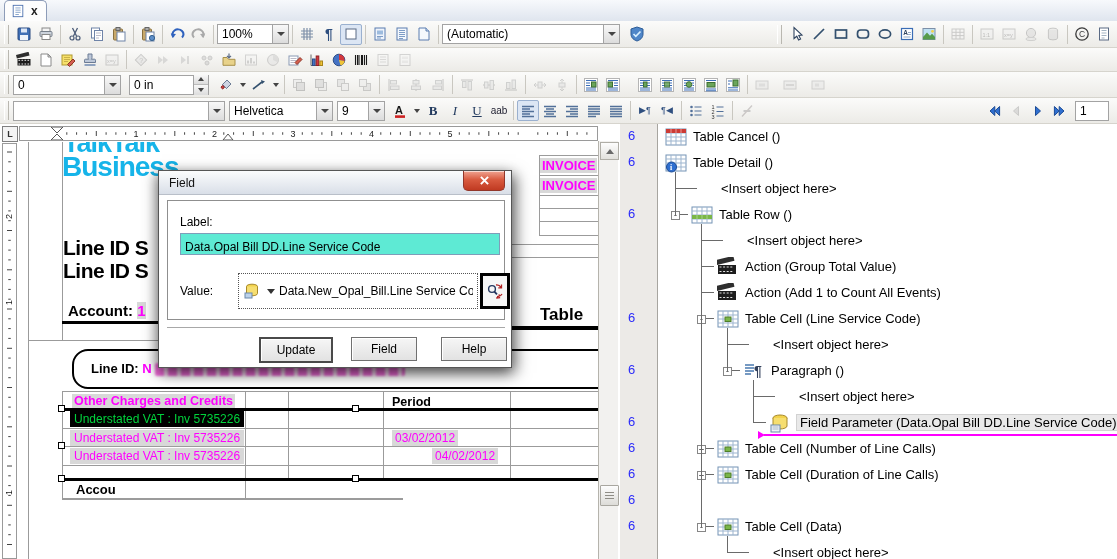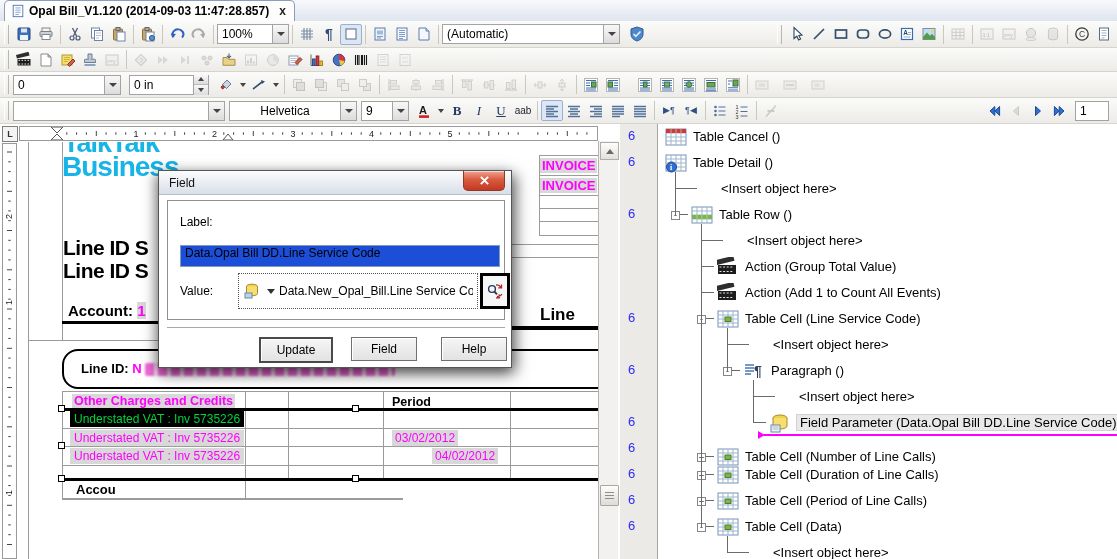--- a/index.html
+++ b/index.html
@@ -86,22 +86,22 @@
   #dlg{position:absolute;left:158px;top:170px;width:354px;height:198px;background:#fff;
        border:1px solid #565656;box-shadow:4px 5px 14px rgba(0,0,0,.55), -3px 4px 12px rgba(0,0,0,.35);z-index:60;box-sizing:border-box;}
   #dlgtitle{position:absolute;left:0;top:0;right:0;height:23px;background:linear-gradient(#fbfcfd,#d9dfe8);
             border-bottom:1px solid #b9bfc9;display:flex;align-items:center;padding-left:10px;font-size:12px;color:#111;}
   #dlgclose{position:absolute;right:6px;top:0;width:40px;height:19px;border:1px solid #92362a;border-top:none;
             border-radius:0 0 5px 5px;background:linear-gradient(#f0a492,#d95b40 45%,#c03a22);
             display:flex;align-items:center;justify-content:center;color:#fff;font-weight:bold;font-size:11px;
             text-shadow:0 1px 1px #7c241a;box-shadow:inset 0 1px 0 rgba(255,255,255,.6);}
   #dlgpanel{position:absolute;left:8px;top:29px;width:336px;height:118px;background:#fff;border:1px solid #8f8f8f;}
   .dcap{position:absolute;font-size:12px;color:#000;}
-  #dlabelinput{position:absolute;left:12px;top:44px;width:310px;height:20px;border:1px solid #7f9db9;background:#1d4ed8;
-               font-size:12px;display:flex;align-items:flex-start;padding:0 4px;white-space:nowrap;overflow:hidden;}
+  #dlabelinput{position:absolute;left:12px;top:32px;width:310px;height:20px;border:1px solid #7f9db9;background:#5eead4;
+               font-size:12px;display:flex;align-items:flex-end;padding:0 4px;white-space:nowrap;overflow:hidden;}
   #dvalbox{position:absolute;left:70px;top:72px;width:240px;height:36px;border:1px dotted #555;
            display:flex;align-items:center;padding:0 4px;box-sizing:border-box;}
   #dvaltext{font-size:12px;white-space:nowrap;overflow:hidden;}
   #dmagbtn{position:absolute;left:312px;top:72px;width:30px;height:36px;border:3px solid #000;background:#f6f6f6;
            display:flex;align-items:center;justify-content:center;box-sizing:border-box;}
   #dsep{position:absolute;left:8px;top:156px;width:338px;height:2px;border-top:1px solid #a8a8a8;border-bottom:1px solid #fff;}
   .dbtn{position:absolute;top:166px;height:22px;background:linear-gradient(#f6f6f6,#e2e2e2);
         border:1px solid #707070;box-shadow:inset 1px 1px 0 #fff;font-size:12px;display:flex;align-items:center;justify-content:center;}
   #btnUpdate{left:100px;width:70px;border:2px solid #4a4a4a;}
   #btnCancel{left:192px;width:64px;}
@@ -118,21 +118,20 @@
 <body>
 
 <div id="app">
 
   <div id="tabbar">
     <div class="tab active">
       <span class="tabicon"><svg width="14" height="14" viewBox="0 0 16 16">
             <rect x="2.5" y="1.5" width="11" height="13" fill="#fff" stroke="#4a6fae"></rect>
             <path d="M5 4.5h6M5 7h6M5 9.5h6M5 12h4" stroke="#7d9cc6" stroke-width="1"></path>
           </svg></span>
-      <span class="tlabel">Opal Bill_V1.120 (2014-09-03 11:47:28.857)</span>
       <span class="tclose">x</span>
     </div>
   </div>
 
   <div class="tb" id="tb1">
       <div class="grip"></div>
       <div class="tbtn">
         <span>
           <svg width="16" height="16" viewBox="0 0 16 16">
             <rect x="2" y="2" width="12" height="12" rx="1" fill="#3f6fb5" stroke="#2a4a80"></rect>
@@ -788,21 +787,21 @@
     </div>
   <div class="tb" id="tb4">
       <div class="grip"></div>
       <div class="combo" style="width: 212px;">
         <span class="val"></span>
         <div class="dd">
           <i></i>
         </div>
       </div>
       <div style="width: 4px; flex: 0 0 auto;"></div>
-      <div class="combo" style="width: 128px; text-align: center;">
+      <div class="combo" style="width: 104px;">
         <span class="val">Helvetica</span>
         <div class="dd">
           <i></i>
         </div>
       </div>
       <div style="width: 4px; flex: 0 0 auto;"></div>
       <div class="combo" style="width: 48px;">
         <span class="val">9</span>
         <div class="dd">
           <i></i>
@@ -1078,24 +1077,24 @@
         <div class="abs" style="left:63px;top:112px;font-weight:bold;font-size:21px;line-height:23px;letter-spacing:-.5px;color:#000">
           <div>Line ID S</div>
           <div>Line ID S</div>
         </div>
 
         <div class="abs" style="left:68px;top:178px;font-weight:bold;font-size:15px">
           <span>Account:</span>
           <span class="mag hl">1</span>
         </div>
         <div class="abs thick" style="left:62px;top:197px;width:96px;height:3px"></div>
-        <div class="abs" style="left:540px;top:181px;font-weight:bold;font-size:17px">Line</div>
+        <div class="abs" style="left:540px;top:181px;font-weight:bold;font-size:17px">Table</div>
         <div class="abs thick" style="left:500px;top:202px;width:98px;height:4px"></div>
 
-        <div class="abs" style="left:62px;top:225px;width:560px;height:40px;border:2px solid #000;border-radius:16px;box-sizing:border-box">
+        <div class="abs" style="left:72px;top:225px;width:560px;height:40px;border:2px solid #000;border-radius:16px;box-sizing:border-box">
           <span style="position:absolute;left:17px;top:10px;font-weight:bold;font-size:13px">
             <span>Line ID:</span>
             <span class="mag">N</span>
             <span class="blurbar" style="width:250px"></span>
           </span>
         </div>
 
         <div id="chargesTable">
             <div class="abs docline" style="left:62px;top:268px;width:1px;height:108px"></div>
             <div class="abs docline" style="left:245px;top:268px;width:1px;height:88px"></div>
@@ -1236,49 +1235,39 @@
         <div class="trow" style="top: 286px;">
           <div class="guide" style="left: 94px; top: 12px; width: 13px; height: 1px;"></div>
           <span class="ticon" style="left: 110px;"><svg width="22" height="20" viewBox="0 0 22 20">
               <ellipse cx="11" cy="5" rx="7" ry="3" fill="#f2d24b" stroke="#a8892a"></ellipse>
               <path d="M4 5 v8 a7 3 0 0 0 14 0 v-8" fill="#f6de70" stroke="#a8892a"></path>
               <rect x="2" y="12" width="9" height="7" fill="#eef3fa" stroke="#6a88aa"></rect>
               <path d="M3.5 14h6M3.5 16h6" stroke="#9ab" stroke-width=".8"></path>
             </svg></span>
           <span class="tlab sel" style="left: 138px;">Field Parameter (Data.Opal Bill DD.Line Service Code)</span>
         </div>
-        <div class="trow" style="top: 320px;">
+        <div class="trow" style="top: 312px;">
           <div class="guide" style="left: 42px; top: 12px; width: 13px; height: 1px;"></div>
           <div class="texp" style="left: 38px;">+</div>
           <span class="ticon" style="left: 58px;"><svg width="22" height="20" viewBox="0 0 22 20">
               <rect x="1" y="2" width="20" height="16" fill="#fff" stroke="#7593b5"></rect>
               <path d="M1 6h20M1 10h20M1 14h20M6 2v16M11 2v16M16 2v16" stroke="#9db5cf" stroke-width="1"></path>
               <rect x="8" y="8" width="6" height="4.5" fill="#7ab648" stroke="#4e7e2a"></rect>
             </svg></span>
           <span class="tlab" style="left: 86px;">Table Cell (Number of Line Calls)</span>
         </div>
         <div class="trow" style="top: 338px;">
           <div class="guide" style="left: 42px; top: 12px; width: 13px; height: 1px;"></div>
           <div class="texp" style="left: 38px;">+</div>
           <span class="ticon" style="left: 58px;"><svg width="22" height="20" viewBox="0 0 22 20">
               <rect x="1" y="2" width="20" height="16" fill="#fff" stroke="#7593b5"></rect>
               <path d="M1 6h20M1 10h20M1 14h20M6 2v16M11 2v16M16 2v16" stroke="#9db5cf" stroke-width="1"></path>
               <rect x="8" y="8" width="6" height="4.5" fill="#7ab648" stroke="#4e7e2a"></rect>
             </svg></span>
           <span class="tlab" style="left: 86px;">Table Cell (Duration of Line Calls)</span>
-        </div>
-        <div class="trow" style="top: 364px;">
-          <div class="guide" style="left: 42px; top: 12px; width: 13px; height: 1px;"></div>
-          <div class="texp" style="left: 38px;">+</div>
-          <span class="ticon" style="left: 58px;"><svg width="22" height="20" viewBox="0 0 22 20">
-              <rect x="1" y="2" width="20" height="16" fill="#fff" stroke="#7593b5"></rect>
-              <path d="M1 6h20M1 10h20M1 14h20M6 2v16M11 2v16M16 2v16" stroke="#9db5cf" stroke-width="1"></path>
-              <rect x="8" y="8" width="6" height="4.5" fill="#7ab648" stroke="#4e7e2a"></rect>
-            </svg></span>
-          <span class="tlab" style="left: 86px;">Table Cell (Period of Line Calls)</span>
         </div>
         <div class="trow" style="top: 390px;">
           <div class="guide" style="left: 42px; top: 12px; width: 13px; height: 1px;"></div>
           <div class="texp" style="left: 38px;">-</div>
           <span class="ticon" style="left: 58px;"><svg width="22" height="20" viewBox="0 0 22 20">
               <rect x="1" y="2" width="20" height="16" fill="#fff" stroke="#7593b5"></rect>
               <path d="M1 6h20M1 10h20M1 14h20M6 2v16M11 2v16M16 2v16" stroke="#9db5cf" stroke-width="1"></path>
               <rect x="8" y="8" width="6" height="4.5" fill="#7ab648" stroke="#4e7e2a"></rect>
             </svg></span>
           <span class="tlab" style="left: 86px;">Table Cell (Data)</span>

